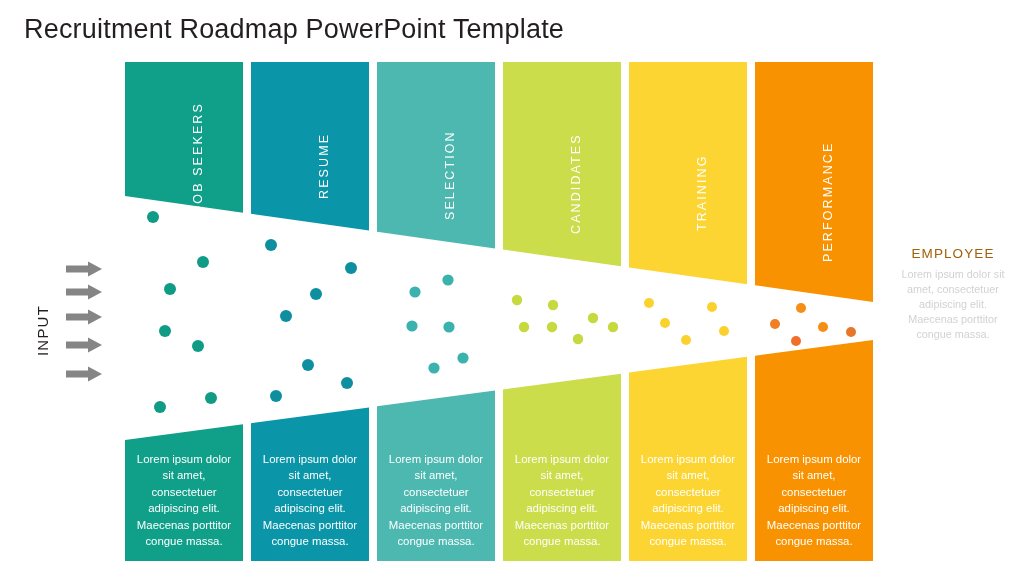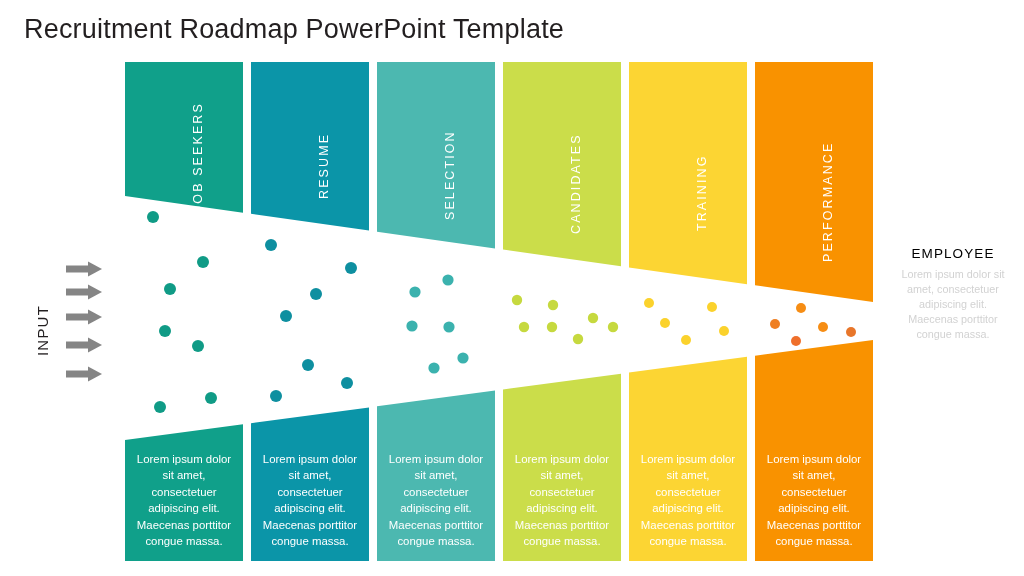--- a/index.html
+++ b/index.html
@@ -65,21 +65,21 @@
   }
   #employee-block {
     position: absolute;
     left: 893px;
     top: 246px;
     width: 120px;
     text-align: center;
   }
   #employee-title {
     font-size: 13.5px;
-    color: #000000;
+    color: #a16207;
     letter-spacing: 1.1px;
     margin-bottom: 6px;
   }
   #employee-body {
     font-size: 10.8px;
     line-height: 15px;
     color: #d2d2d2;
     text-align: center;
   }
 </style>

